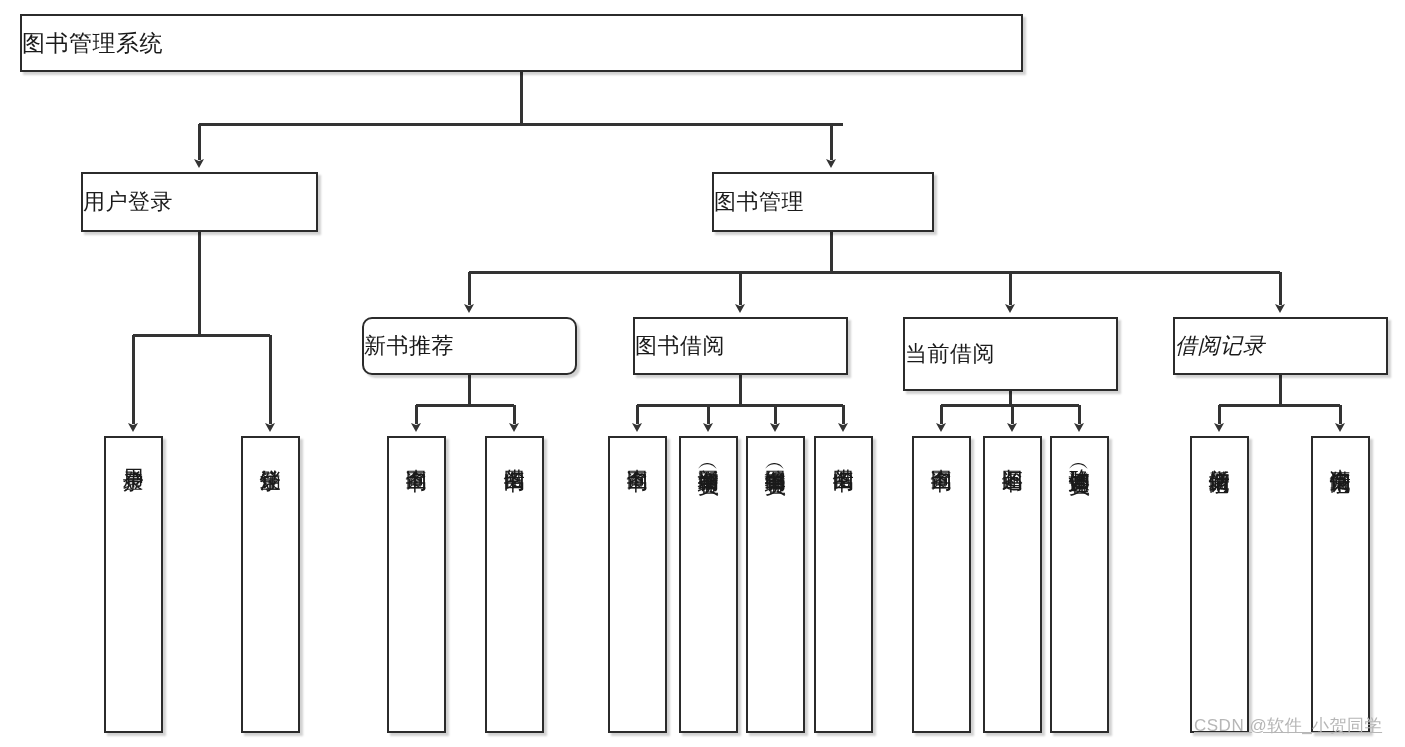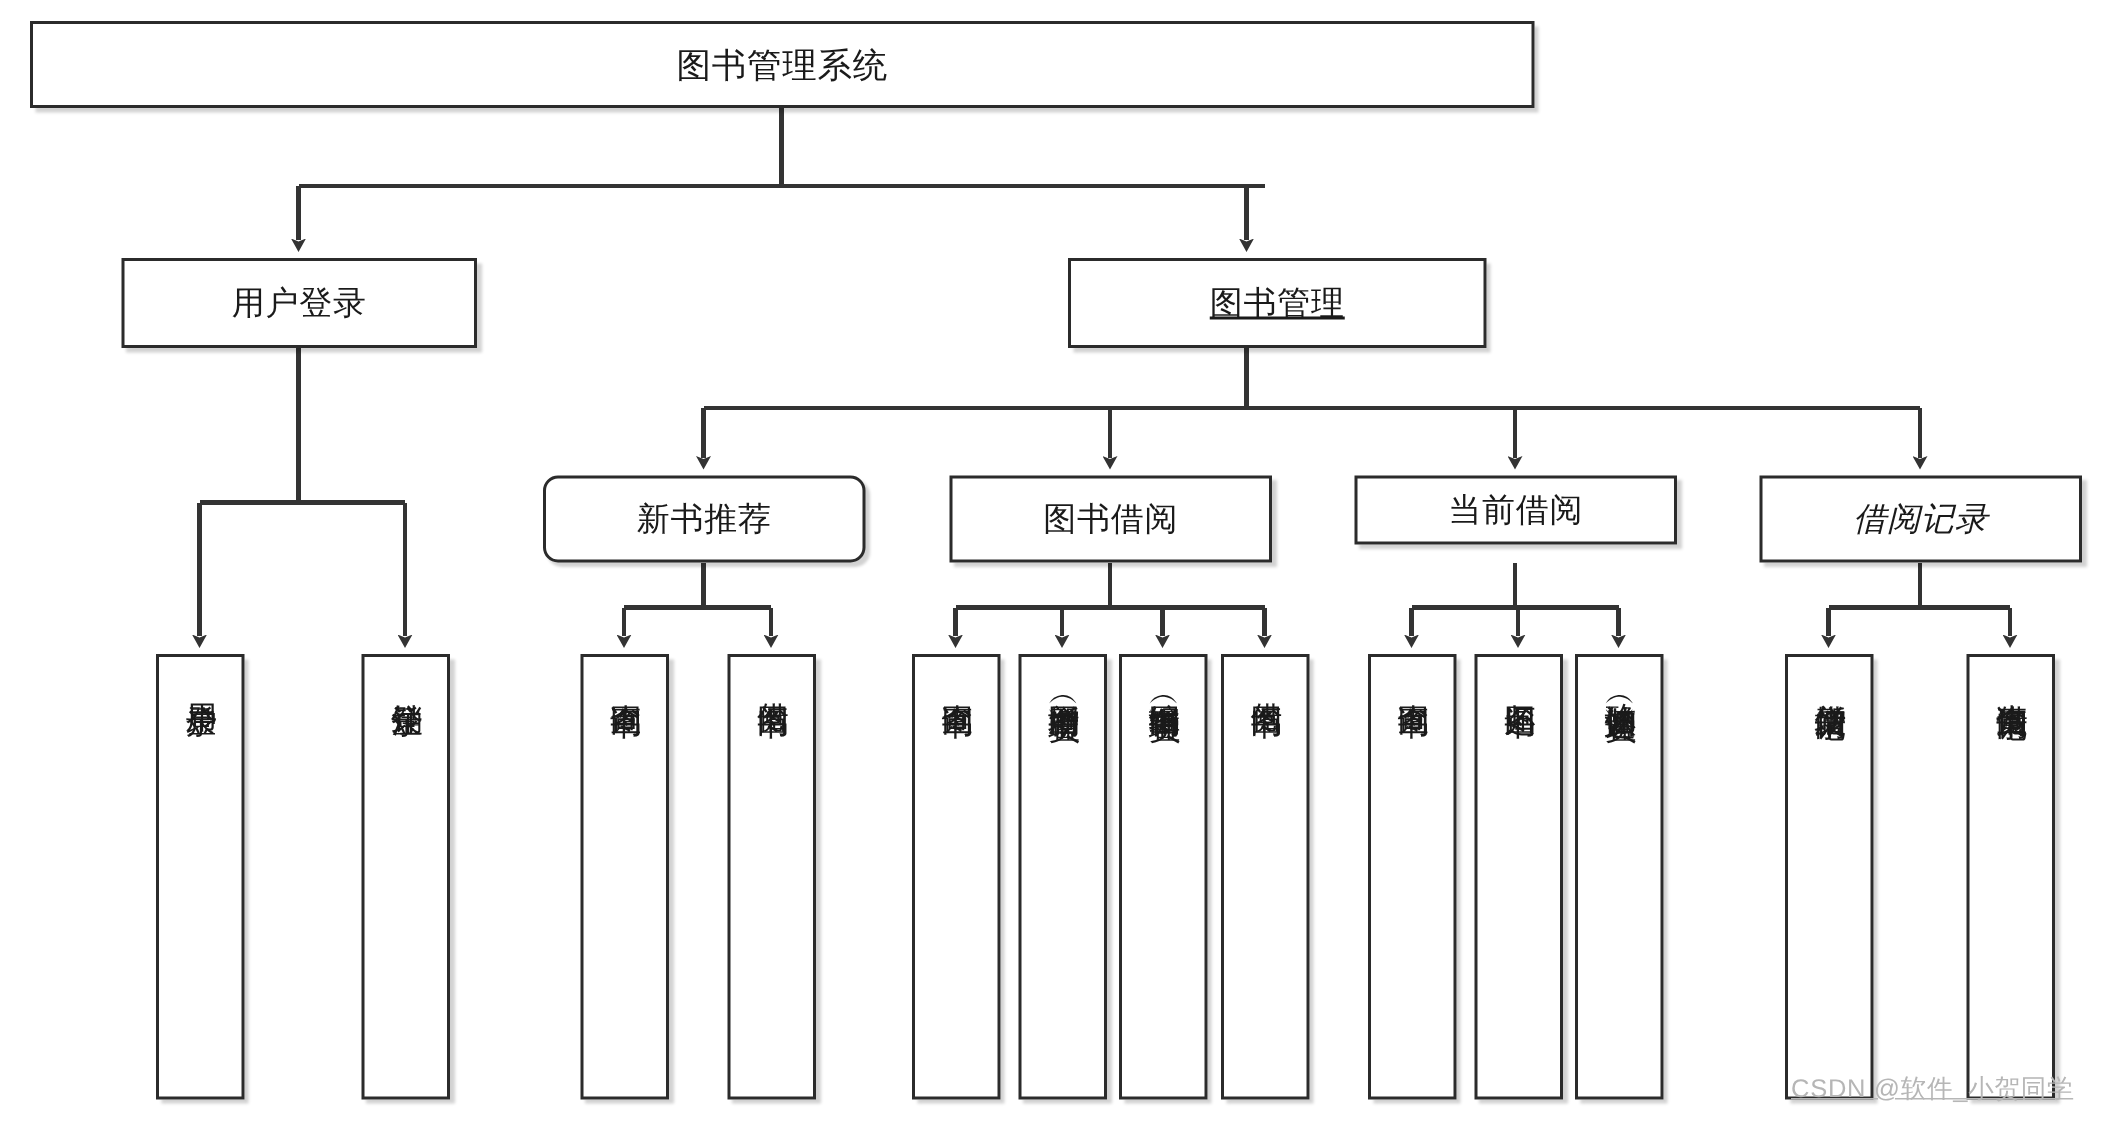--- a/index.html
+++ b/index.html
@@ -26,21 +26,21 @@
     pointer-events: none;
   }
   .node {
     position: absolute;
     box-sizing: border-box;
     background: #ffffff;
     border: 2px solid #2b2b2b;
     box-shadow: 3px 3px 2px rgba(0,0,0,0.18);
     display: flex;
     align-items: center;
-    justify-content: center;
+    justify-content: flex-start;
     color: #1a1a1a;
   }
   .node .label {
     display: block;
     text-align: center;
     line-height: 1.25;
     letter-spacing: 0.5px;
   }
   .node.horizontal .label {
     writing-mode: horizontal-tb;
@@ -126,31 +126,31 @@
     </g>
   </svg>
 
   <div class="node root horizontal" style="left:20px;top:14px;width:1003px;height:58px;">
     <span class="label">图书管理系统</span>
   </div>
 
   <div class="node horizontal" style="left:81px;top:172px;width:237px;height:60px;">
     <span class="label">用户登录</span>
   </div>
-  <div class="node horizontal" style="left:712px;top:172px;width:279px;height:60px;text-decoration:underline;">
+  <div class="node horizontal" style="left:712px;top:172px;width:222px;height:60px;">
     <span class="label">图书管理</span>
   </div>
 
   <div class="node horizontal" style="left:362px;top:317px;width:215px;height:58px;border-radius:10px;">
     <span class="label">新书推荐</span>
   </div>
   <div class="node horizontal" style="left:633px;top:317px;width:215px;height:58px;">
     <span class="label">图书借阅</span>
   </div>
-  <div class="node horizontal" style="left:903px;top:317px;width:215px;height:46px;">
+  <div class="node horizontal" style="left:903px;top:317px;width:215px;height:74px;">
     <span class="label">当前借阅</span>
   </div>
   <div class="node horizontal" style="left:1173px;top:317px;width:215px;height:58px;font-style:italic;">
     <span class="label">借阅记录</span>
   </div>
 
   <div class="node vertical" style="left:104px;top:436px;width:59px;height:297px;">
     <span class="label">用户登录</span>
   </div>
   <div class="node vertical" style="left:241px;top:436px;width:59px;height:297px;">

